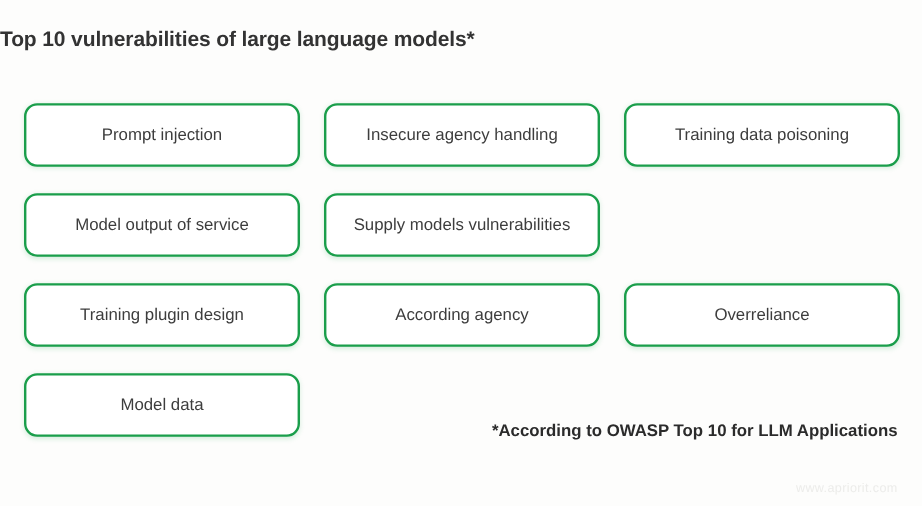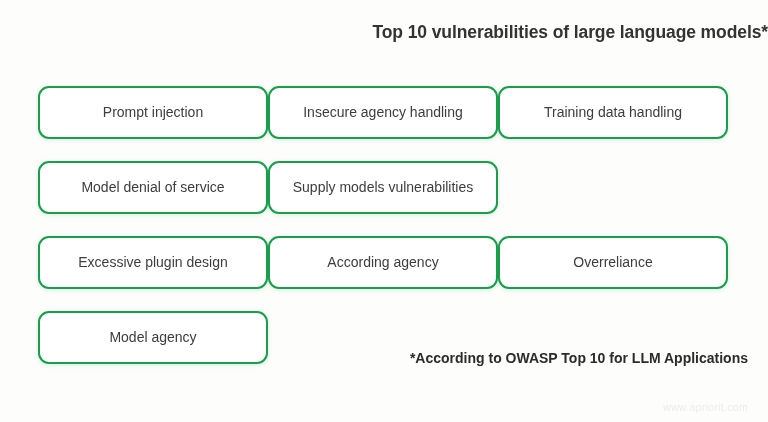--- a/index.html
+++ b/index.html
@@ -19,38 +19,38 @@
     position: relative;
     width: 768px;
     height: 422px;
   }
 
   .title {
     position: absolute;
     left: 0;
     top: 22px;
     width: 768px;
-    text-align: right;
+    text-align: left;
     font-size: 17.5px;
     font-weight: bold;
     color: #333333;
     letter-spacing: -0.1px;
   }
 
   .grid {
     position: absolute;
     left: 20px;
     top: 86px;
     width: 728px;
   }
 
   .row {
     display: flex;
+    gap: 20px;
     margin-bottom: 22px;
-    margin-left: 18px;
   }
 
   .cell {
     width: 230px;
     flex: 0 0 230px;
   }
 
   .cell.empty {
     visibility: hidden;
   }
@@ -112,60 +112,60 @@
           <span class="box-label">Prompt injection</span>
         </div>
       </div>
       <div class="cell">
         <div class="box">
           <span class="box-label">Insecure agency handling</span>
         </div>
       </div>
       <div class="cell">
         <div class="box">
-          <span class="box-label">Training data handling</span>
+          <span class="box-label">Training data poisoning</span>
         </div>
       </div>
     </div>
 
     <div class="row">
       <div class="cell">
         <div class="box">
-          <span class="box-label">Model denial of service</span>
+          <span class="box-label">Model output of service</span>
         </div>
       </div>
       <div class="cell">
         <div class="box">
           <span class="box-label">Supply models vulnerabilities</span>
         </div>
       </div>
     </div>
 
     <div class="row">
       <div class="cell">
         <div class="box">
-          <span class="box-label">Excessive plugin design</span>
+          <span class="box-label">Training plugin design</span>
         </div>
       </div>
       <div class="cell">
         <div class="box">
           <span class="box-label">According agency</span>
         </div>
       </div>
       <div class="cell">
         <div class="box">
           <span class="box-label">Overreliance</span>
         </div>
       </div>
     </div>
 
     <div class="row">
       <div class="cell">
         <div class="box">
-          <span class="box-label">Model agency</span>
+          <span class="box-label">Model data</span>
         </div>
       </div>
       <div class="cell empty"></div>
       <div class="cell empty"></div>
     </div>
 
   </div>
 
   <div class="footnote">*According to OWASP Top 10 for LLM Applications</div>
 

